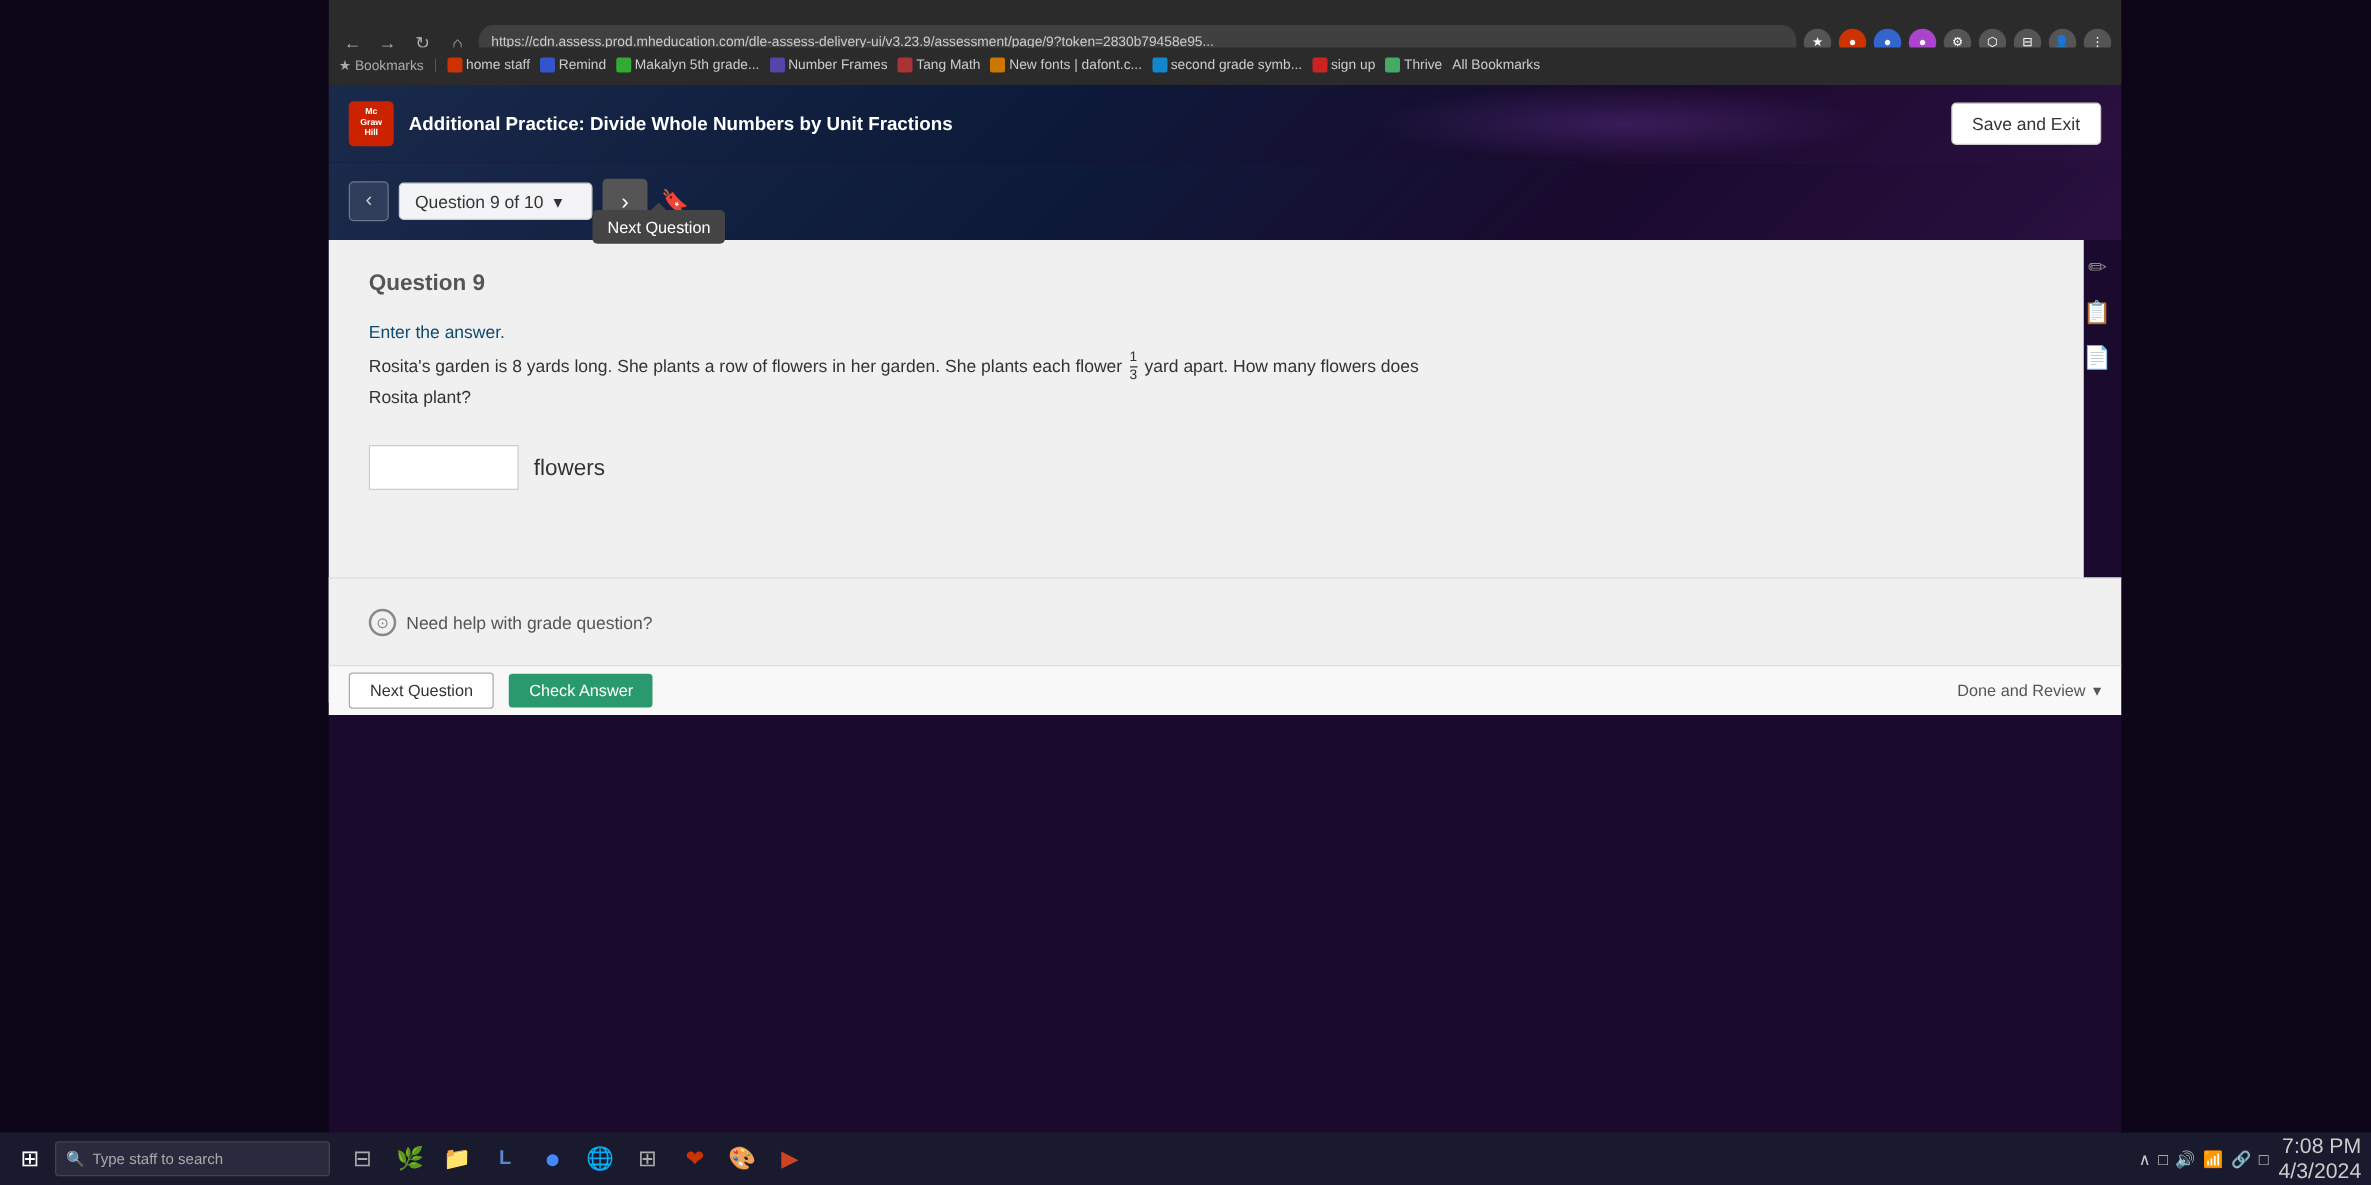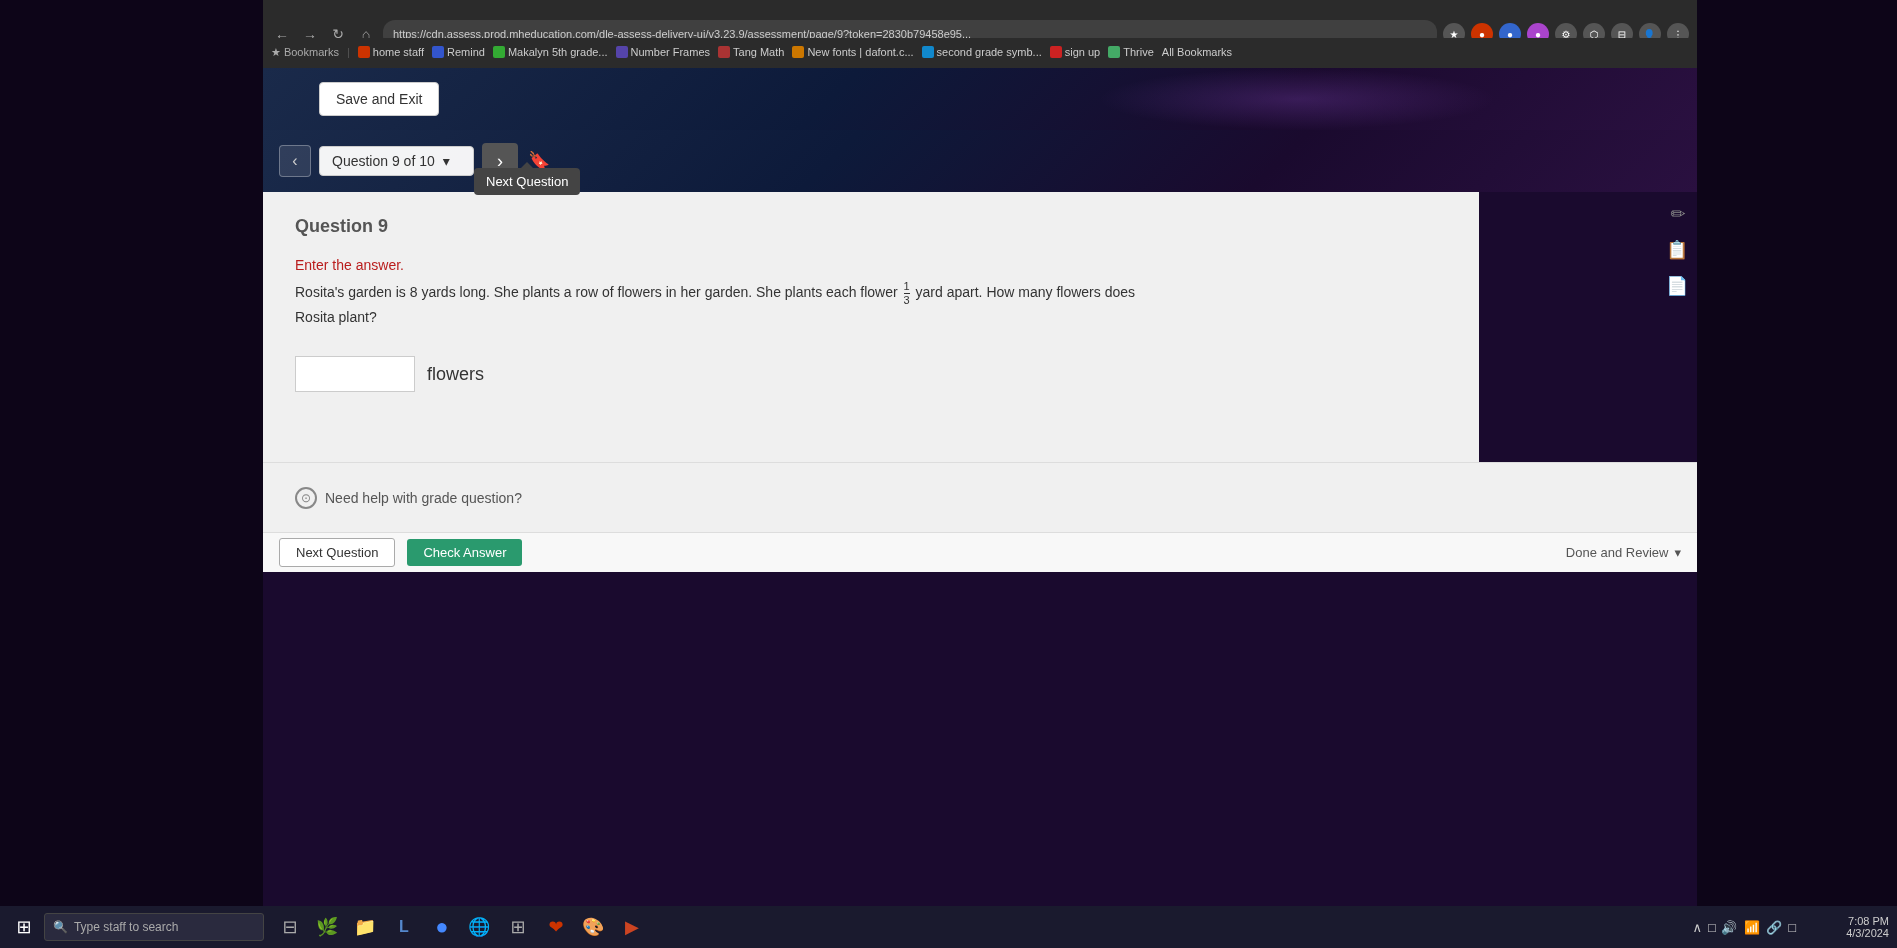--- a/index.html
+++ b/index.html
@@ -234,36 +234,36 @@
       border-left: 6px solid transparent;
       border-right: 6px solid transparent;
       border-bottom: 6px solid #444;
     }
 
     
     .main-content {
       position: absolute;
       left: 263px;
       top: 192px;
-      width: 1216px;
+      width: 1404px;
       height: 370px;
       background: #f0f0f0;
       padding: 24px 32px;
     }
 
     .question-title {
       font-size: 18px;
       font-weight: bold;
       color: #555;
       margin-bottom: 20px;
     }
 
     .question-instruction {
       font-size: 14px;
-      color: #b91c1c;
+      color: #0c4a6e;
       margin-bottom: 8px;
     }
 
     .question-text {
       font-size: 14px;
       color: #333;
       margin-bottom: 28px;
       line-height: 1.6;
     }
 
@@ -452,23 +452,22 @@
       font-size: 18px;
     }
     .taskbar-right {
       margin-left: auto;
       display: flex;
       align-items: center;
       gap: 8px;
     }
     .taskbar-time {
       color: #ccc;
-      font-size: 11px;
+      font-size: 17px;
       text-align: right;
-      margin-left: 42px;
     }
     .taskbar-sys-icons {
       display: flex;
       align-items: center;
       gap: 6px;
       color: #ccc;
       font-size: 13px;
     }
 
     
@@ -560,20 +559,28 @@
   <span class="bookmark-item">
     <span class="bk-icon" style="background:#44aa66;"></span>
     <span>Thrive</span>
   </span>
   <span class="bookmark-item">
     <span>All Bookmarks</span>
   </span>
 </div>
 
 <div class="app-header">
+  <div class="header-left">
+    <div class="mcgraw-logo">
+      <span>Mc</span>
+      <span>Graw</span>
+      <span>Hill</span>
+    </div>
+    <span class="app-title">Additional Practice: Divide Whole Numbers by Unit Fractions</span>
+  </div>
   <button class="save-exit-btn">Save and Exit</button>
 </div>
 
 <div class="nav-bar">
   <button class="nav-prev-btn">‹</button>
   <div class="question-selector">
     <span>Question 9 of 10</span>
     <span>▾</span>
   </div>
   <button class="nav-next-btn">

